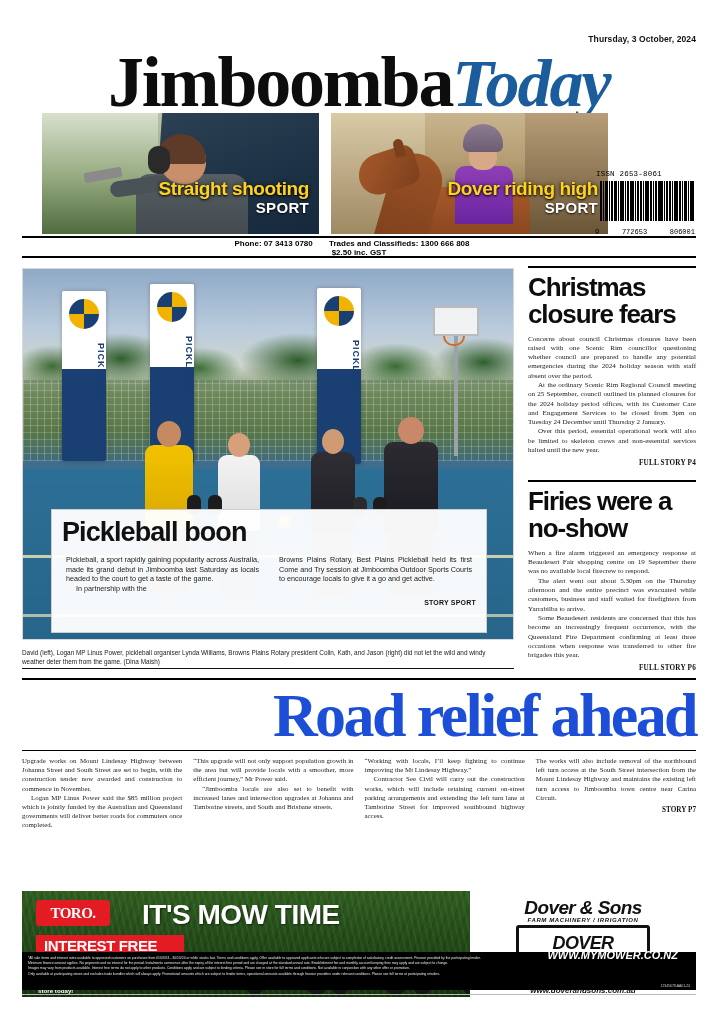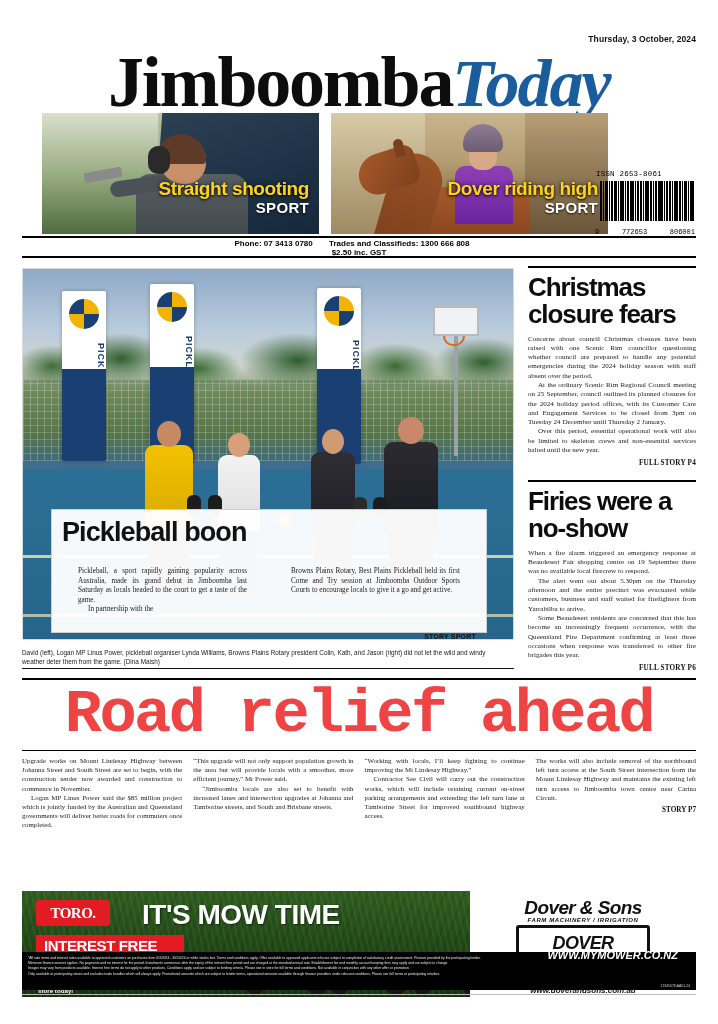--- a/index.html
+++ b/index.html
@@ -337,22 +337,22 @@
     z-index:20;
   }
   .capbox h2 {
     margin:0 0 5px 0;
     font-family:"Liberation Sans", sans-serif;
     font-size:27px; font-weight:bold; color:#111;
     letter-spacing:-0.9px; line-height:28px;
   }
   .capcols { display:flex; gap:12px; }
   .capcols p {
-    margin:16px; flex:1;
-    font-family:Liberation Serif, serif;
+    margin:4px; flex:1;
+    font-family:Liberation Sans, sans-serif;
     font-size:7.2px; line-height:9.6px; color:#1a1a1a; text-align:justify;
   }
   .capcols p .ind { display:block; text-indent:10px; }
   .capcredit {
     margin-top:2px; text-align:right;
     font-family:"Liberation Sans", sans-serif;
     font-size:7px; font-weight:bold; color:#111; letter-spacing:0.2px;
   }
 
   
@@ -385,23 +385,23 @@
     margin-top:4px; text-align:right;
     font-family:"Liberation Serif", serif;
     font-size:7.2px; font-weight:bold; color:#111; letter-spacing:0.2px;
   }
   .rc-gap { height:13px; }
 
   
   .bigrule-top { position:absolute; top:678px; left:22px; width:674px; height:2px; background:#000; }
   .bighead {
     position:absolute; top:684px; left:22px; width:674px;
-    font-family:Liberation Mono, monospace;
-    font-size:62px; font-weight:bold; color:#ef4444;
-    letter-spacing:-2.6px; line-height:62px; text-align:center;
+    font-family:Liberation Serif, serif;
+    font-size:62px; font-weight:bold; color:#1d4ed8;
+    letter-spacing:-2.6px; line-height:62px; text-align:right;
     white-space:nowrap;
   }
   .bigrule-bot { position:absolute; top:750px; left:22px; width:674px; height:1px; background:#000; }
 
   .storycols {
     position:absolute; top:756px; left:22px; width:674px; height:78px;
     display:flex; gap:11px;
   }
   .storycols .sc { flex:1; }
   .storycols p {

